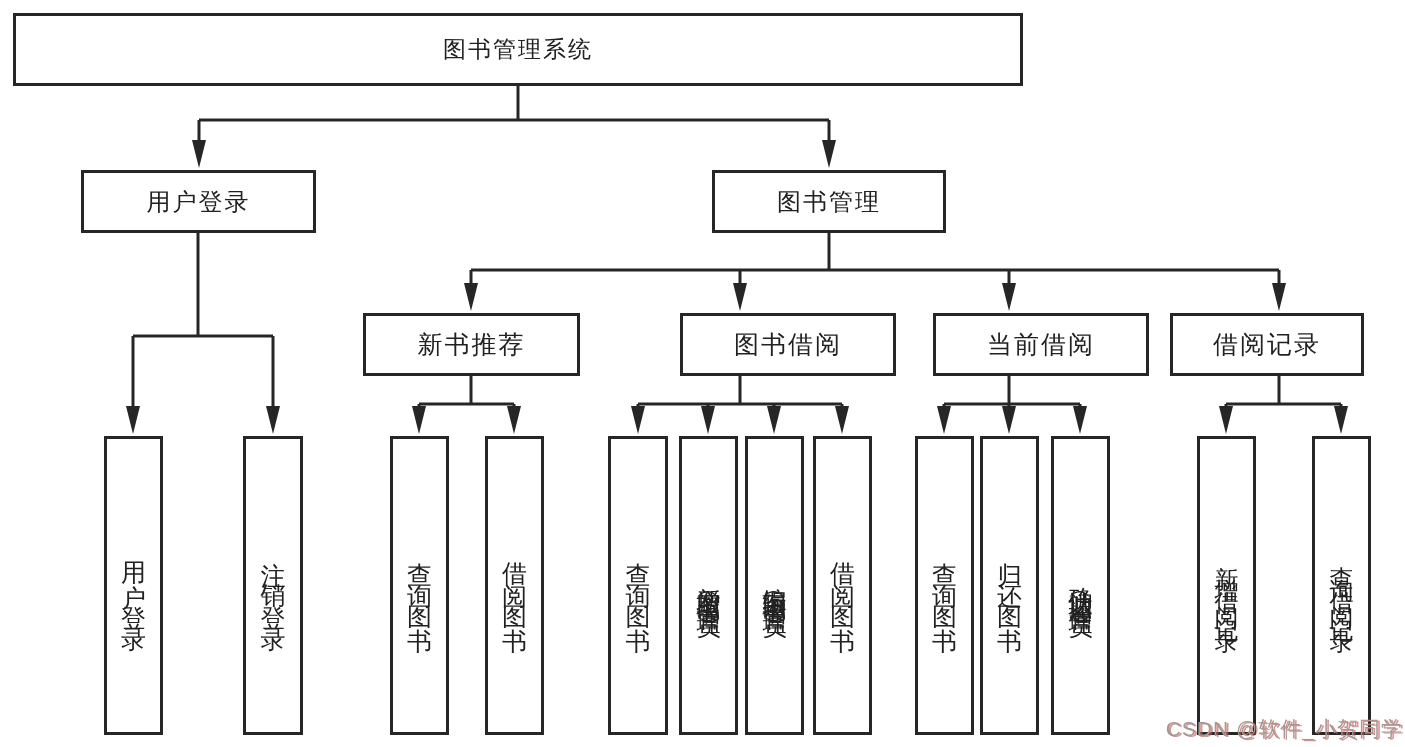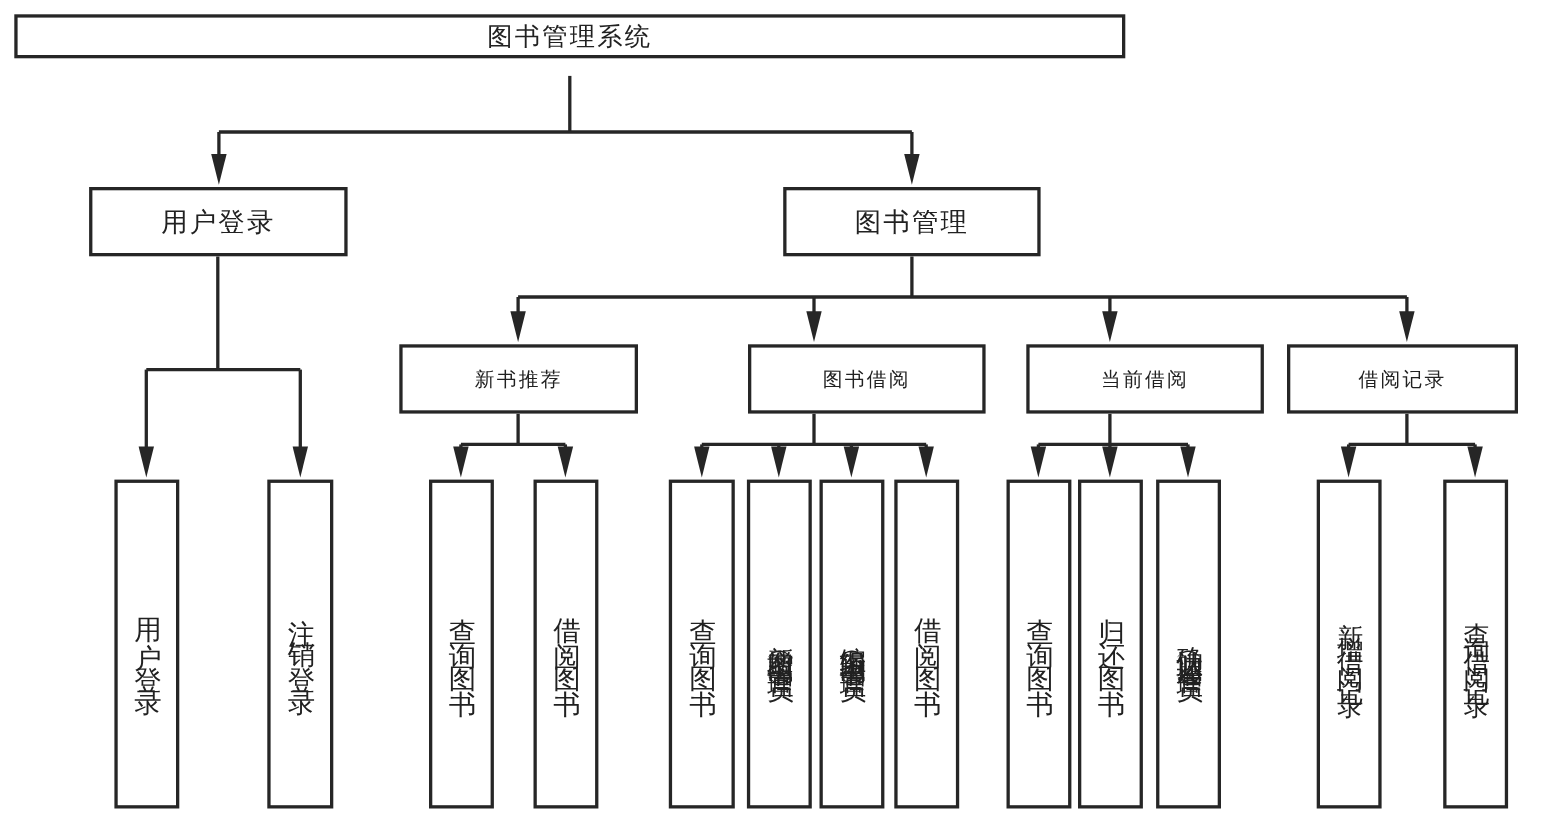--- a/index.html
+++ b/index.html
@@ -23,23 +23,23 @@
     box-sizing: border-box;
     background: #ffffff;
     border: 3px solid #262626;
     display: flex;
     align-items: center;
     justify-content: center;
     font-size: 24px;
     letter-spacing: 2px;
     white-space: nowrap;
   }
-  .root  { left: 13px;  top: 13px;  width: 1010px; height: 40px; font-size: 23px; }
+  .root  { left: 13px;  top: 13px;  width: 1010px; height: 73px; font-size: 23px; }
   .l2    { top: 170px; height: 63px; }
-  .l3    { top: 313px; height: 63px; font-size: 18px; }
+  .l3    { top: 313px; height: 63px; font-size: 25px; }
   .leaf  {
     position: absolute;
     box-sizing: border-box;
     top: 436px;
     height: 299px;
     width: 59px;
     background: #ffffff;
     border: 3px solid #262626;
     display: flex;
     align-items: center;
@@ -138,21 +138,21 @@
   </svg>
 
   <div class="box root">图书管理系统</div>
 
   <div class="box l2" style="left:81px; width:235px;">用户登录</div>
   <div class="box l2" style="left:712px; width:234px;">图书管理</div>
 
   <div class="box l3" style="left:363px; width:217px;">新书推荐</div>
   <div class="box l3" style="left:632px; width:216px;margin-left:48px;">图书借阅</div>
   <div class="box l3" style="left:901px; width:216px;margin-left:32px;">当前借阅</div>
-  <div class="box l3" style="left:1170px; width:210px;">借阅记录</div>
+  <div class="box l3" style="left:1170px; width:194px;">借阅记录</div>
 
   <div class="leaf" style="left:104px;">
     <span class="vtext sp-wide">用户登录</span>
   </div>
   <div class="leaf" style="left:243px; width:60px;">
     <span class="vtext sp-wide">注销登录</span>
   </div>
   <div class="leaf" style="left:390px;">
     <span class="vtext sp-wide">查询图书</span>
   </div>
@@ -180,14 +180,15 @@
   <div class="leaf" style="left:1051px;">
     <span class="vtext sp-tight">确认归还（管理员）</span>
   </div>
   <div class="leaf" style="left:1197px;">
     <span class="vtext sp-mid">新增借阅记录</span>
   </div>
   <div class="leaf" style="left:1312px;">
     <span class="vtext sp-mid">查询借阅记录</span>
   </div>
 
+  <div class="watermark">CSDN @软件_小贺同学</div>
 
 </div>
 
 </body></html>

